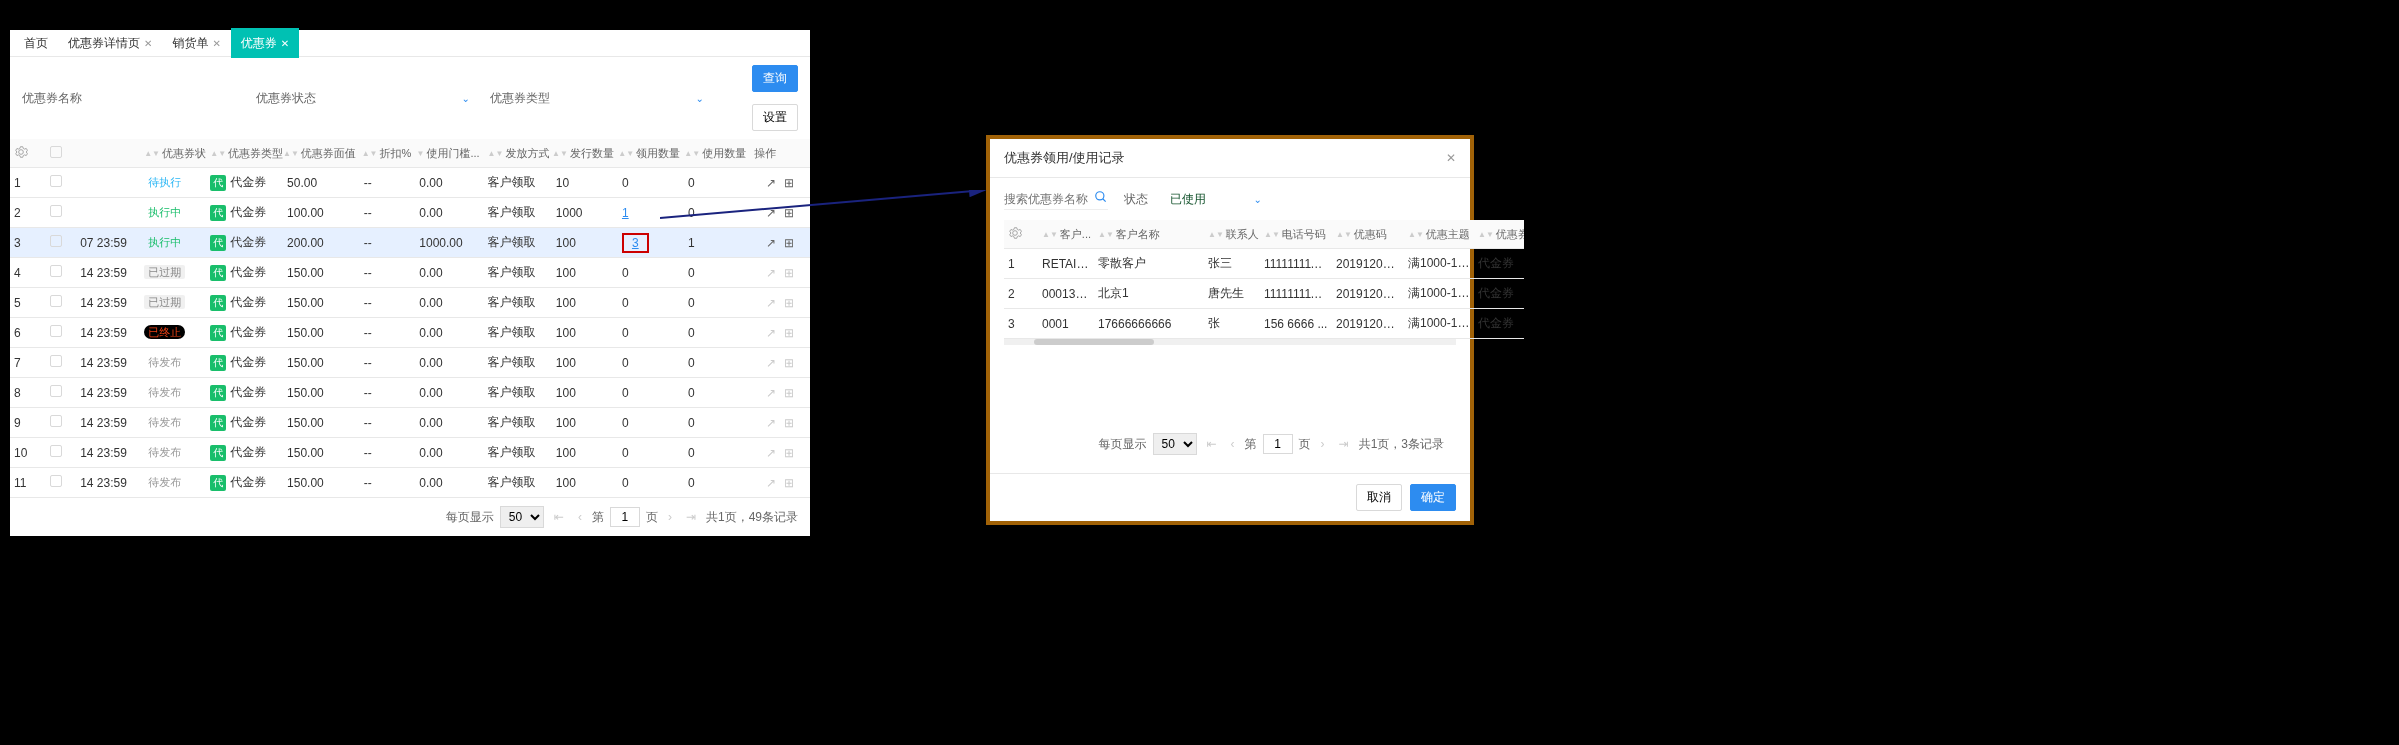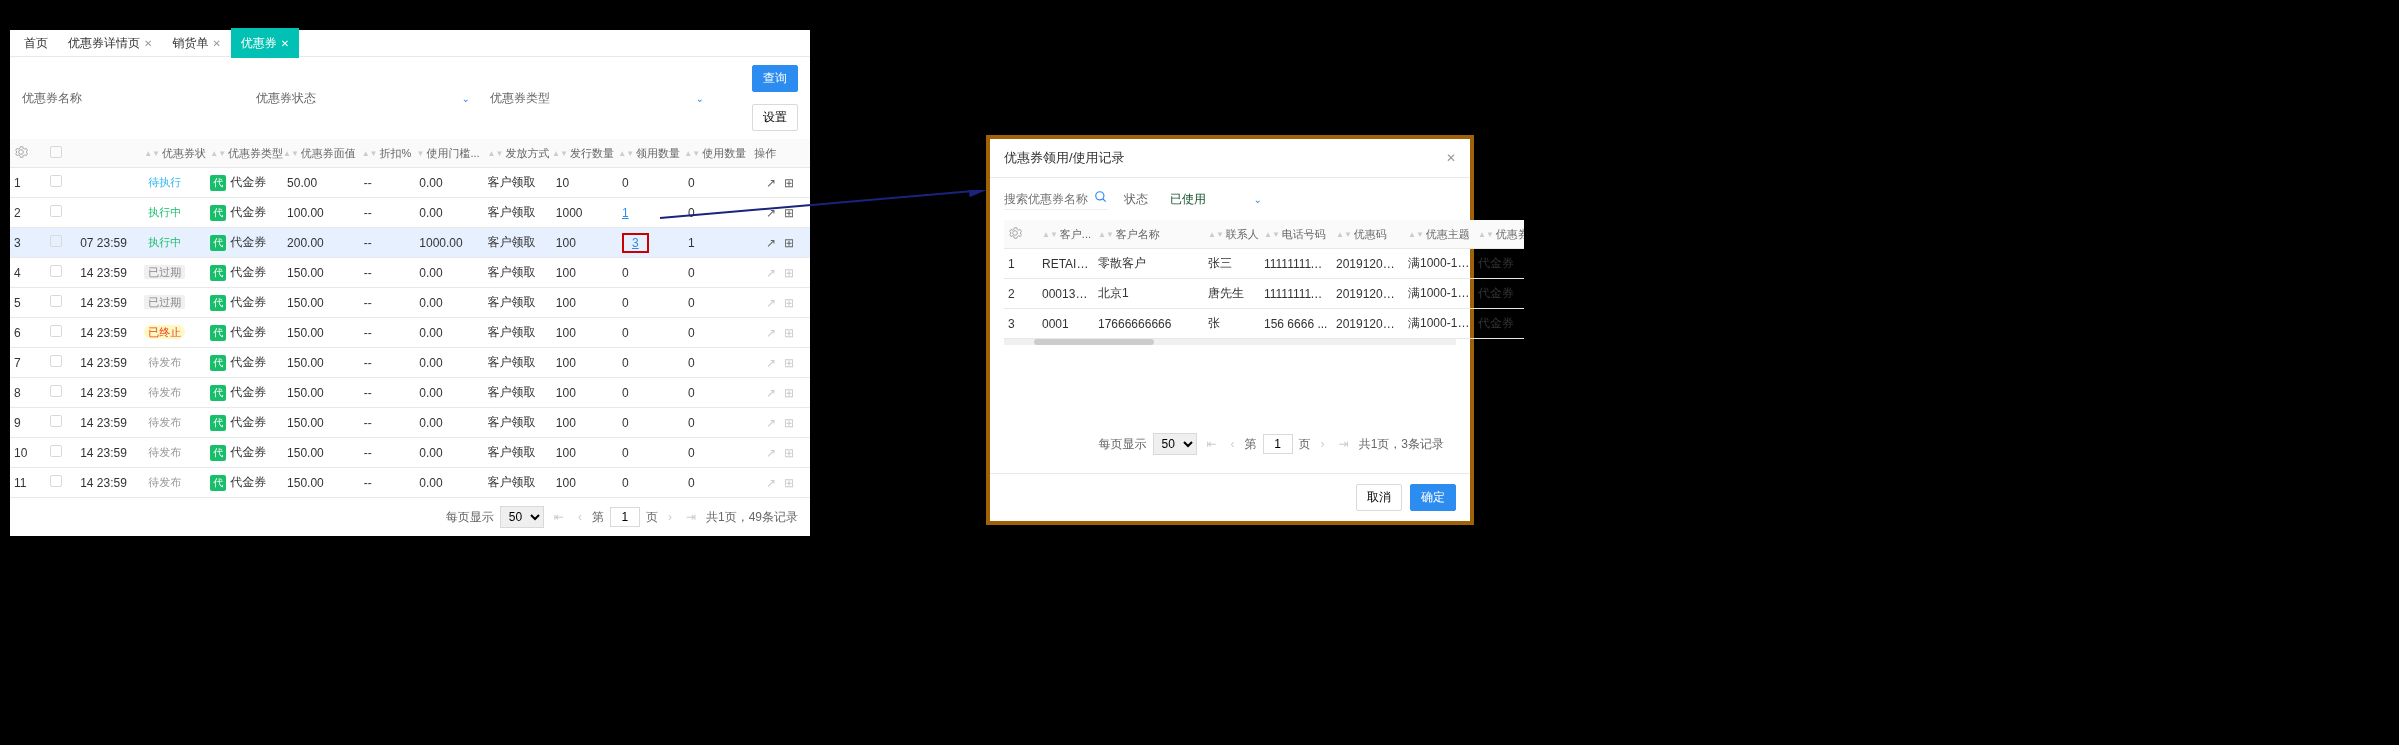--- a/index.html
+++ b/index.html
@@ -31,21 +31,21 @@
 .th-inner { display: flex; align-items: center; gap: 2px; }
 .sort-ico { color: #ccc; font-size: 8px; display: flex; flex-direction: column; line-height: 5px; }
 .num-col { text-align: right; }
 .center { text-align: center; }
 .checkbox { width: 12px; height: 12px; border: 1px solid #d9d9d9; border-radius: 2px; display: inline-block; }
 .gear-ico { width: 14px; height: 14px; display: inline-block; }
 .status-badge { padding: 1px 4px; border-radius: 2px; font-size: 11px; }
 .st-pending { color: #2db7f5; }
 .st-running { color: #19be6b; }
 .st-expired { background: #f0f0f0; color: #888; }
-.st-ended { background: #fef9c3; color: #ed4014; border-radius: 7px; }
+.st-ended { background: #000000; color: #ed4014; border-radius: 7px; }
 .st-draft { color: #999; }
 .type-icon { display: inline-flex; width: 16px; height: 16px; background: #19be6b; color: #fff; border-radius: 2px; align-items: center; justify-content: center; font-size: 10px; margin-right: 4px; }
 .row-action { display: flex; gap: 8px; justify-content: center; color: #999; }
 .row-action span { cursor: pointer; }
 .row-highlight td { background: #e6f0ff; }
 .link-num { color: #2d8cf0; text-decoration: underline; cursor: pointer; }
 .link-num.boxed { border: 2px solid #c00; padding: 1px 8px; }
 .pager { display: flex; align-items: center; justify-content: flex-end; gap: 6px; padding: 8px 12px; color: #666; font-size: 12px; }
 .pager select, .pager input { border: 1px solid #d9d9d9; padding: 2px 4px; font-size: 12px; }
 .pager input { width: 30px; text-align: center; }

